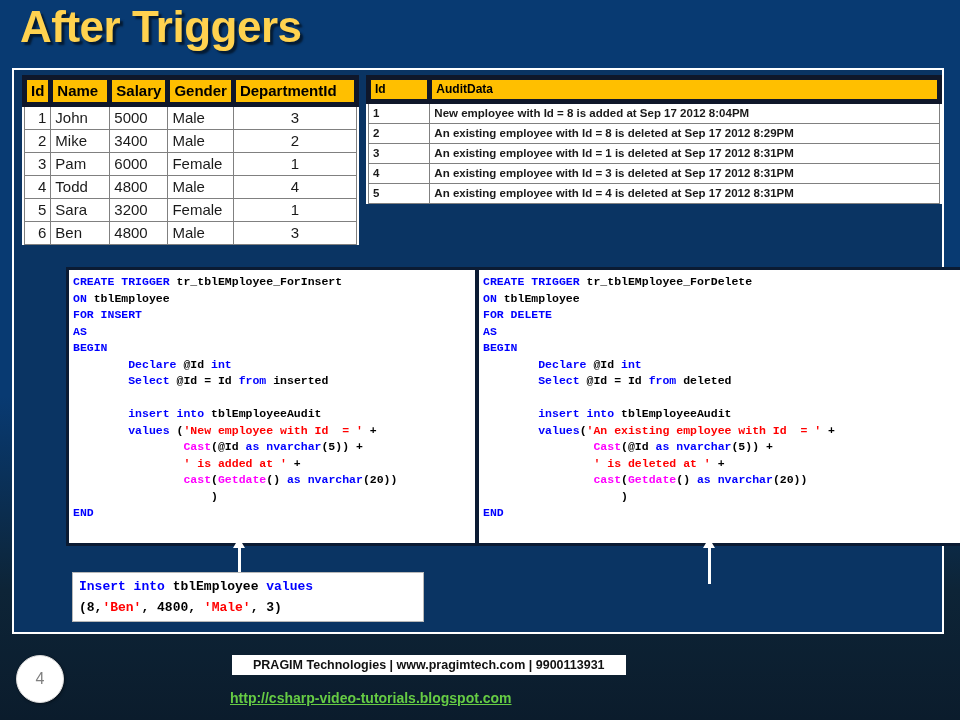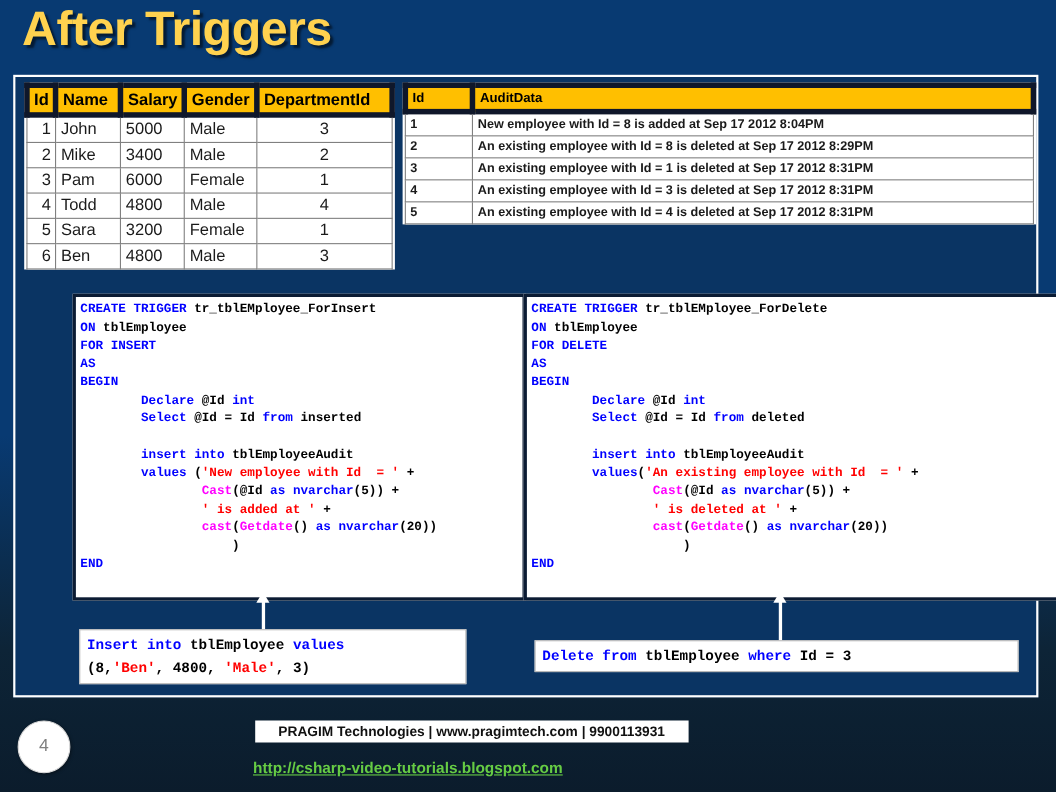--- a/index.html
+++ b/index.html
@@ -276,19 +276,18 @@
 <span class="pln">                </span><span class="str">' is deleted at ' </span><span class="pln">+</span>
 <span class="pln">                </span><span class="fn">cast</span><span class="pln">(</span><span class="fn">Getdate</span><span class="pln">() </span><span class="kw">as nvarchar</span><span class="pln">(20))</span>
 <span class="pln">                    )</span>
 <span class="kw">END</span></div>
 
   <div class="arrow" id="arrow-left"></div>
   <div class="arrow" id="arrow-right"></div>
 
   <div class="callout" id="callout-left"><span class="kw">Insert into </span><span class="pln">tblEmployee </span><span class="kw">values</span>
 <span class="pln">(8,</span><span class="str">'Ben'</span><span class="pln">, 4800, </span><span class="str">'Male'</span><span class="pln">, 3)</span></div>
-  <div class="callout" id="callout-right"><span class="kw">Delete from </span><span class="pln">tblEmployee </span><span class="kw">where </span><span class="pln">Id = 3</span></div>
 
 </div>
 
 <div id="page-num">4</div>
 <div id="footer-credit">PRAGIM Technologies | www.pragimtech.com | 9900113931</div>
 <a id="footer-link" href="#">http://csharp-video-tutorials.blogspot.com</a>
 
 </body></html>

